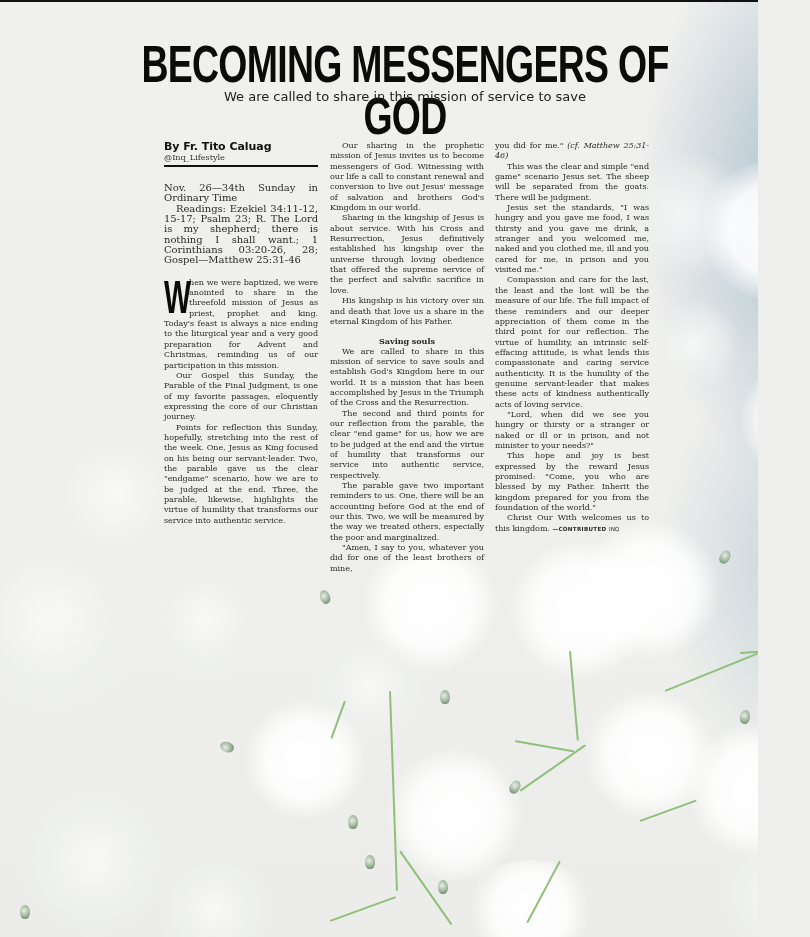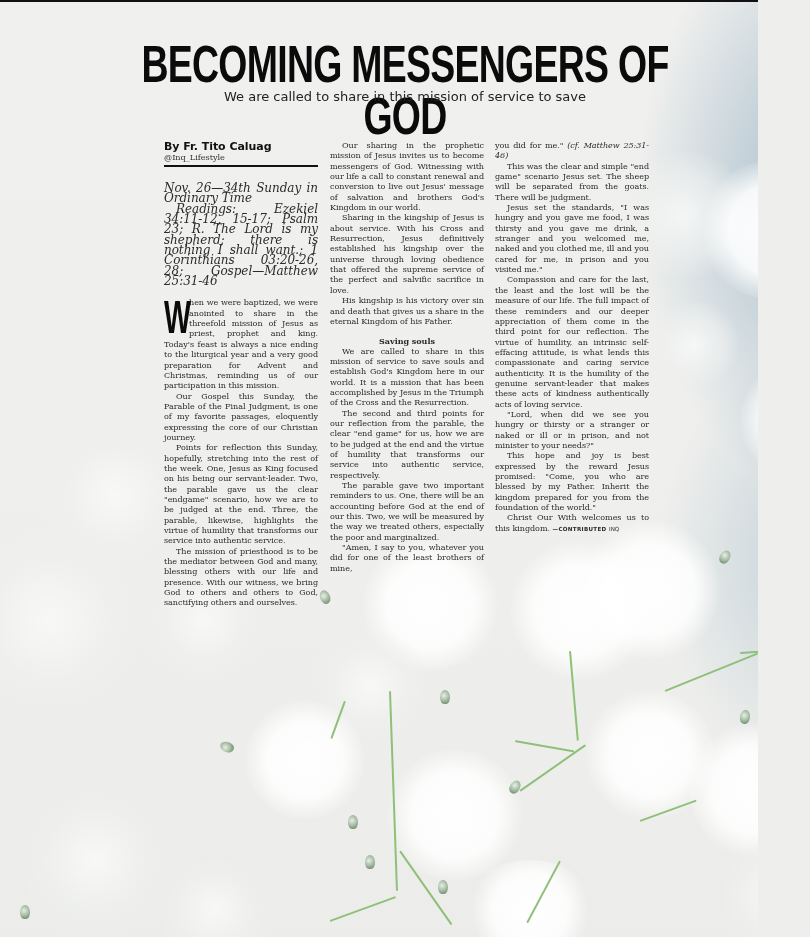--- a/index.html
+++ b/index.html
@@ -41,21 +41,21 @@
       letter-spacing: -0.05px;
     }
     .col1 { left: 164px; }
     .col2 { left: 330px; top: 141px; }
     .col3 { left: 495px; top: 141px; }
     .col p { text-indent: 12px; }
     .col p.noindent { text-indent: 0; }
     .byline { font-family: "DejaVu Sans", sans-serif; font-weight: 700; font-size: 11px; line-height: 10px; color: #111; }
     .handle { font-size: 8.2px; line-height: 10px; color: #333; }
     .byline-rule { height: 2px; background: #111; margin: 3px 0 16px 0; }
-    .readings { font-style: italic; font-size: 12px; line-height: 10.35px; margin-bottom: 12px; }
+    .readings { font-size: 10px; line-height: 10.35px; margin-bottom: 12px; }
     .readings .ri { text-indent: 12px; }
     .dropcap {
       float: left; font-family: "Liberation Sans", sans-serif; font-weight: 700;
       font-size: 46px; line-height: 36px; height: 36px; margin: 1px 3px -2px 0;
       transform: scaleX(0.62); transform-origin: 0 0; width: 22px; color: #0b0b0b;
     }
     .subhead { text-align: center; font-weight: 700; text-indent: 0 !important; margin-top: 9px; }
     .ital { font-style: italic; }
     .sig { font-family: "DejaVu Sans", sans-serif; font-weight: 700; font-size: 5.6px; letter-spacing: 0.3px; }
     .inq { font-family: "DejaVu Sans", sans-serif; font-size: 5.6px; }
@@ -121,27 +121,26 @@
     <div class="byline">By Fr. Tito Caluag</div>
     <div class="handle">@Inq_Lifestyle</div>
     <div class="byline-rule"></div>
     <div class="readings">
       <div>Nov. 26—34th Sunday in Ordinary Time</div>
       <div class="ri" style="text-align:justify;">Readings: Ezekiel 34:11-12, 15-17; Psalm 23; R. The Lord is my shepherd; there is nothing I shall want.; 1 Corinthians 03:20-26, 28; Gospel—Matthew 25:31-46</div>
     </div>
     <p class="noindent"><span class="dropcap">W</span><span>hen we were baptized, we were anointed to share in the threefold mission of Jesus as priest, prophet and king. Today's feast is always a nice ending to the liturgical year and a very good preparation for Advent and Christmas, reminding us of our participation in this mission.</span></p>
     <p>Our Gospel this Sunday, the Parable of the Final Judgment, is one of my favorite passages, eloquently expressing the core of our Christian journey.</p>
     <p>Points for reflection this Sunday, hopefully, stretching into the rest of the week. One, Jesus as King focused on his being our servant-leader. Two, the parable gave us the clear "endgame" scenario, how we are to be judged at the end. Three, the parable, likewise, highlights the virtue of humility that transforms our service into authentic service.</p>
-    <p>The mission of priesthood is to be the mediator between God and many, blessing others with our life and presence. With our witness, we bring God to others and others to God, sanctifying others and ourselves.</p>
   </div>
 
   <div class="col col2">
     <p>Our sharing in the prophetic mission of Jesus invites us to become messengers of God. Witnessing with our life a call to constant renewal and conversion to live out Jesus' message of salvation and brothers God's Kingdom in our world.</p>
     <p>Sharing in the kingship of Jesus is about service. With his Cross and Resurrection, Jesus definitively established his kingship over the universe through loving obedience that offered the supreme service of the perfect and salvific sacrifice in love.</p>
-    <p>His kingship is his victory over sin and death that gives us a share in the eternal Kingdom of his Father.</p>
+    <p>His kingship is his victory over sin and death that love us a share in the eternal Kingdom of his Father.</p>
     <p class="subhead">Saving souls</p>
     <p>We are called to share in this mission of service to save souls and establish God's Kingdom here in our world. It is a mission that has been accomplished by Jesus in the Triumph of the Cross and the Resurrection.</p>
     <p>The second and third points for our reflection from the parable, the clear "end game" for us, how we are to be judged at the end and the virtue of humility that transforms our service into authentic service, respectively.</p>
     <p>The parable gave two important reminders to us. One, there will be an accounting before God at the end of our this. Two, we will be measured by the way we treated others, especially the poor and marginalized.</p>
     <p>"Amen, I say to you, whatever you did for one of the least brothers of mine,</p>
   </div>
 
   <div class="col col3">
     <p class="noindent"><span>you did for me."</span> <span class="ital">(cf. Matthew 25:31-46)</span></p>
     <p>This was the clear and simple "end game" scenario Jesus set. The sheep will be separated from the goats. There will be judgment.</p>

